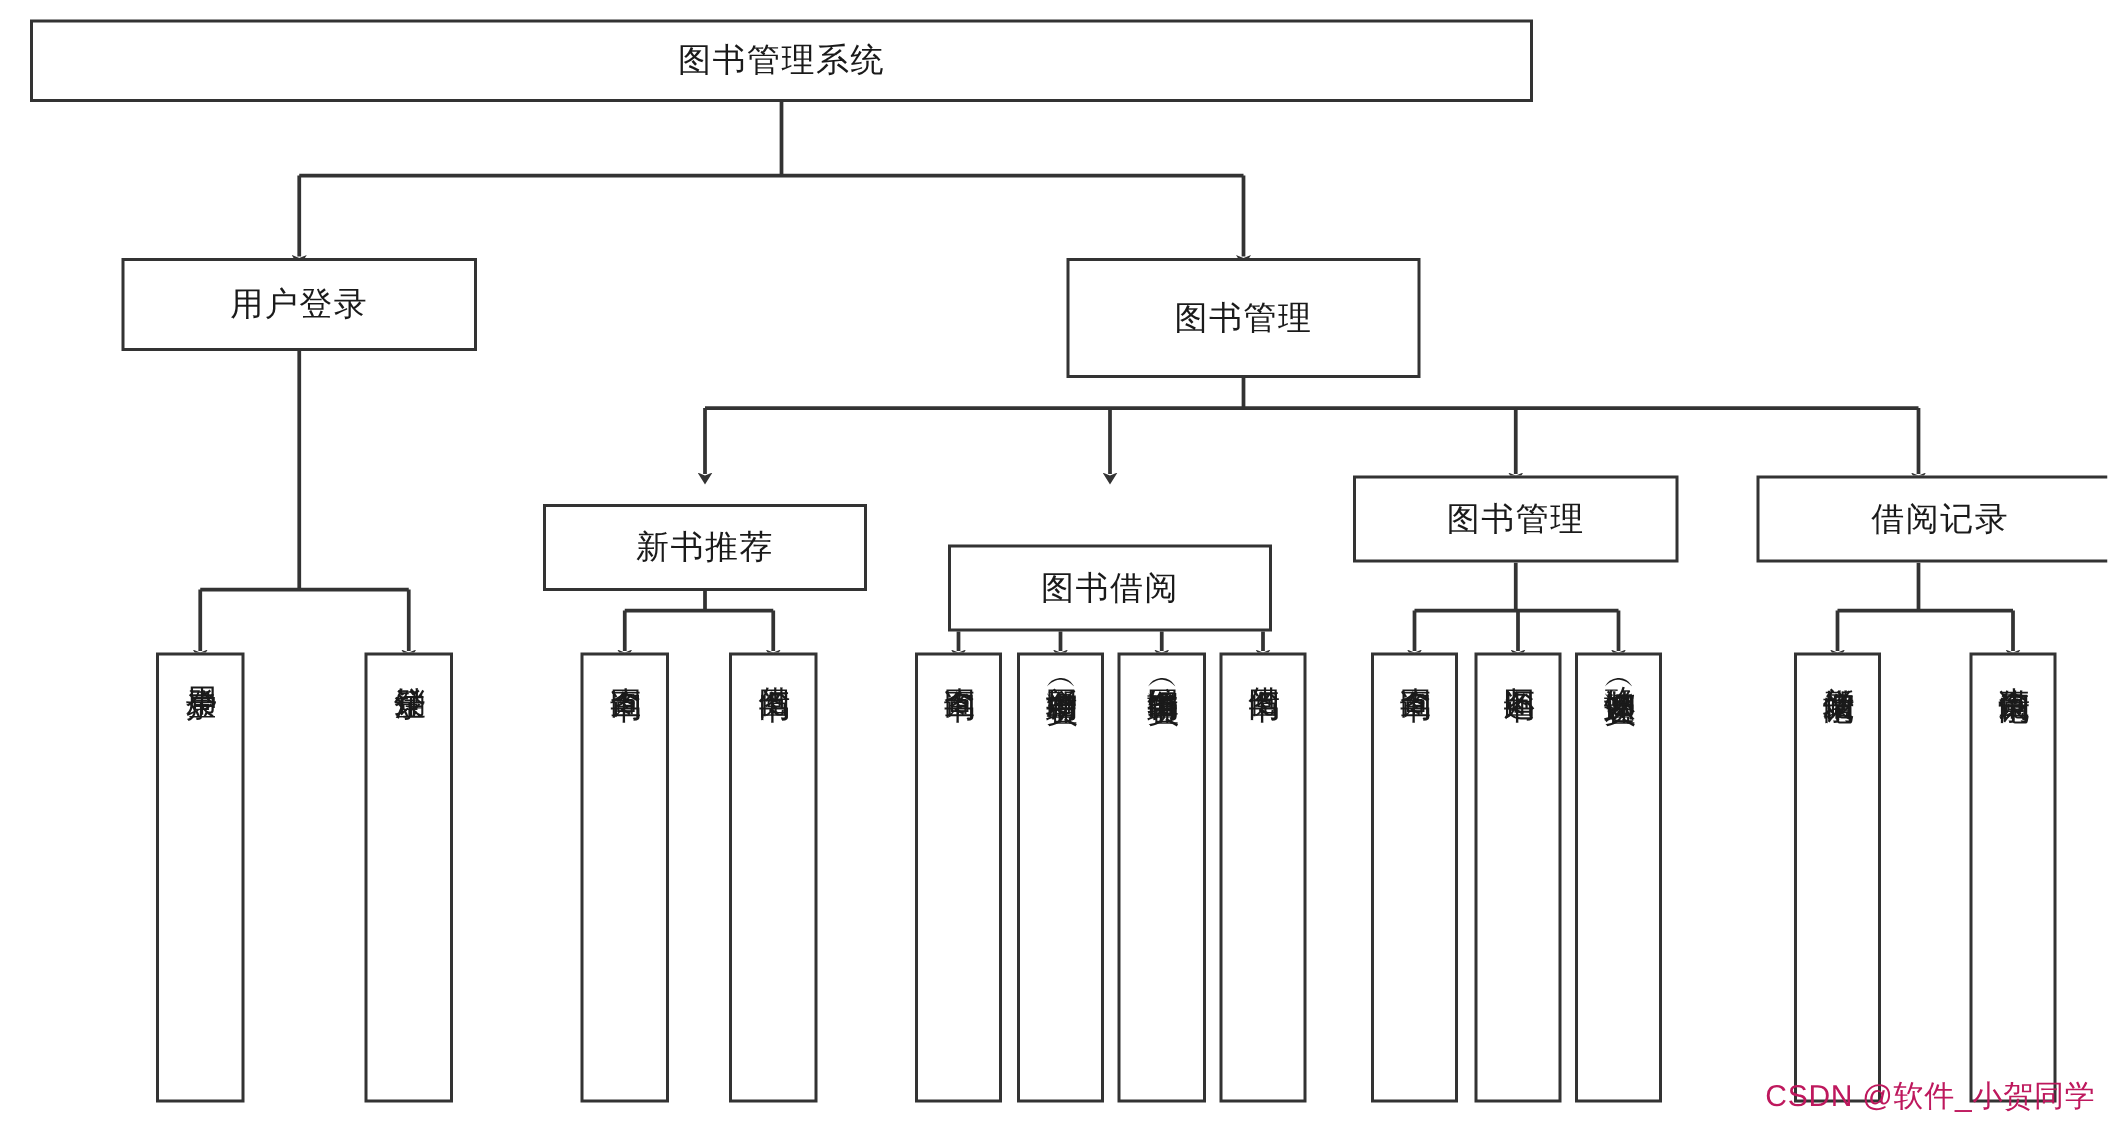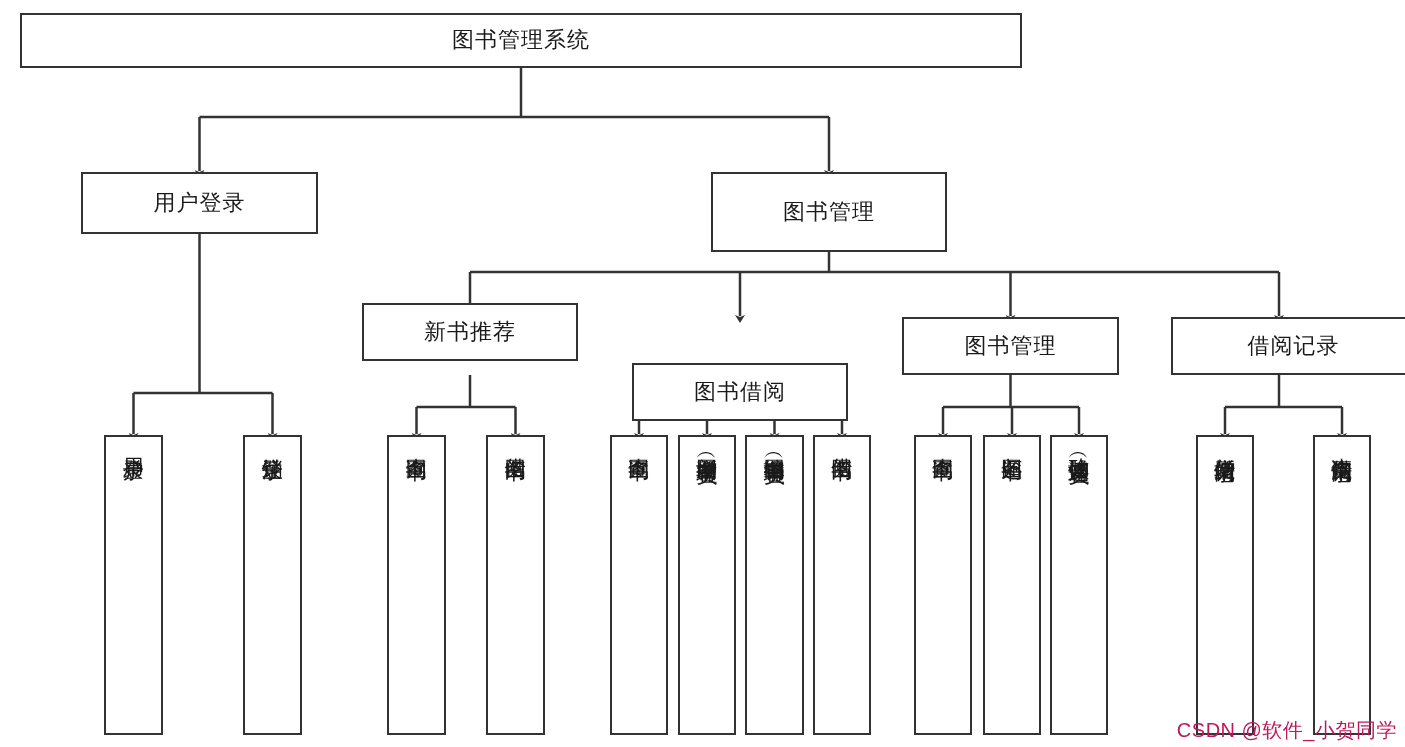--- a/index.html
+++ b/index.html
@@ -122,21 +122,21 @@
   <div id="node-layer">
       <div class="node-box horizontal" style="left: 20px; top: 13px; width: 1002px; height: 55px;">
         <span class="hlabel">图书管理系统</span>
       </div>
       <div class="node-box horizontal" style="left: 81px; top: 172px; width: 237px; height: 62px;">
         <span class="hlabel">用户登录</span>
       </div>
       <div class="node-box horizontal" style="left: 711px; top: 172px; width: 236px; height: 80px;">
         <span class="hlabel">图书管理</span>
       </div>
-      <div class="node-box horizontal" style="left: 362px; top: 303px; width: 216px; height: 58px;">
+      <div class="node-box horizontal" style="left: 362px; top: 336px; width: 216px; height: 58px;">
         <span class="hlabel">新书推荐</span>
       </div>
       <div class="node-box horizontal" style="left: 632px; top: 317px; width: 216px; height: 58px; margin-top: 46px;">
         <span class="hlabel">图书借阅</span>
       </div>
       <div class="node-box horizontal" style="left: 902px; top: 317px; width: 217px; height: 58px;">
         <span class="hlabel">图书管理</span>
       </div>
       <div class="node-box horizontal" style="left: 1171px; top: 317px; width: 245px; height: 58px; align-items: center;">
         <span class="hlabel">借阅记录</span>

